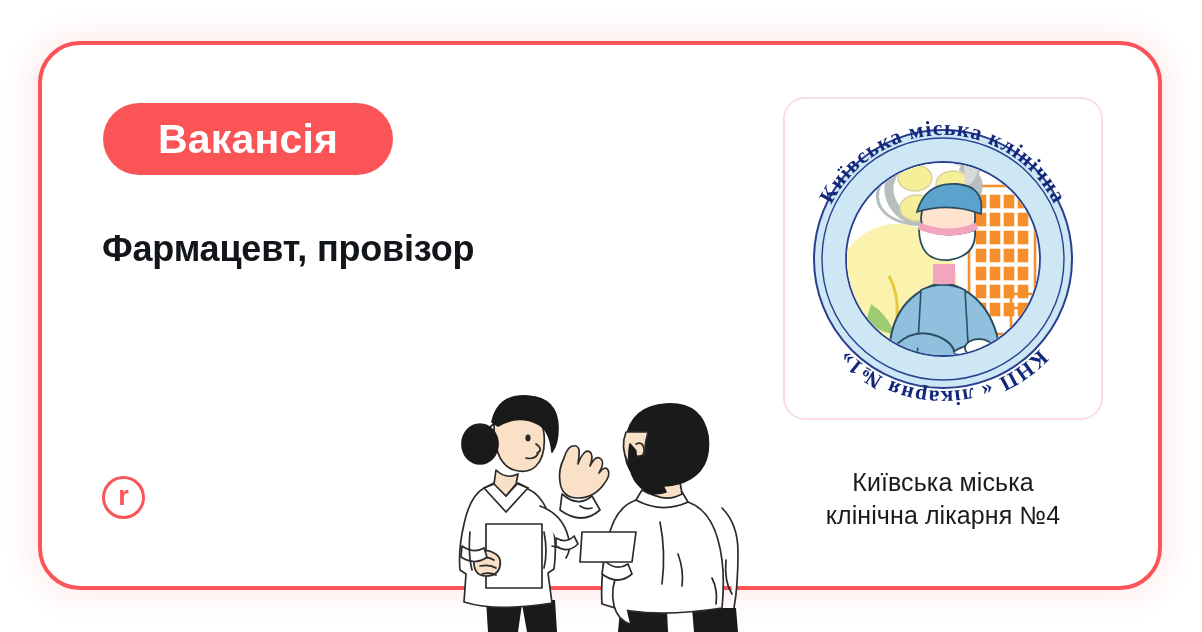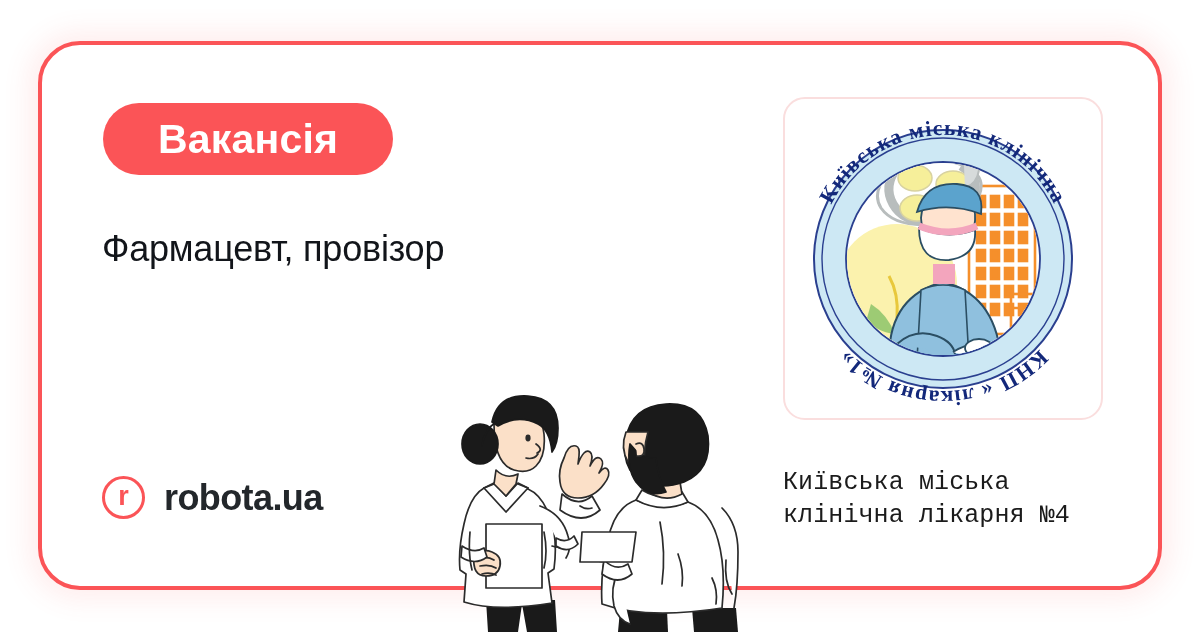--- a/index.html
+++ b/index.html
@@ -60,21 +60,21 @@
     line-height: 1;
     font-family: "Liberation Sans", sans-serif;
   }
 
   
   #job-title {
     position: absolute;
     left: 102px;
     top: 228px;
     font-size: 36px;
-    font-weight: normal;
+    font-weight: bold;
     color: #12151a;
     letter-spacing: -0.2px;
     white-space: nowrap;
     z-index: 6;
   }
 
   
   #brand-lockup {
     position: absolute;
     left: 102px;
@@ -127,27 +127,26 @@
     z-index: 6;
   }
   #employer-logo-frame svg { display: block; }
 
   
   #employer-name {
     position: absolute;
     left: 783px;
     top: 466px;
     width: 320px;
-    text-align: left;
+    text-align: center;
     font-size: 25px;
     line-height: 33px;
     color: #1b1b1b;
     letter-spacing: 0.1px;
     z-index: 6;
-    font-family: Liberation Mono, monospace;
   }
   #employer-name .line { display: block; }
 
   
   #people-illustration {
     position: absolute;
     left: 440px;
     top: 382px;
     width: 330px;
     height: 250px;
@@ -165,21 +164,20 @@
   <div id="vacancy-badge">
     <span class="badge-text">Вакансія</span>
   </div>
 
   <div id="job-title">Фармацевт, провізор</div>
 
   <div id="brand-lockup">
     <div id="brand-mark">
       <span class="mark-letter">r</span>
     </div>
-    <div id="brand-wordmark">robota.ua</div>
   </div>
 
   <div id="employer-logo-frame">
     <svg width="300" height="302" viewBox="0 0 300 302" xmlns="http://www.w3.org/2000/svg">
       <defs>
         <clipPath id="innerClip">
           <circle cx="150" cy="151" r="96"></circle>
         </clipPath>
         <path id="arcTop" d="M 26 151 A 124 124 0 0 1 274 151" fill="none"></path>
         <path id="arcBottom" d="M 282 151 A 132 132 0 0 1 18 151" fill="none"></path>

